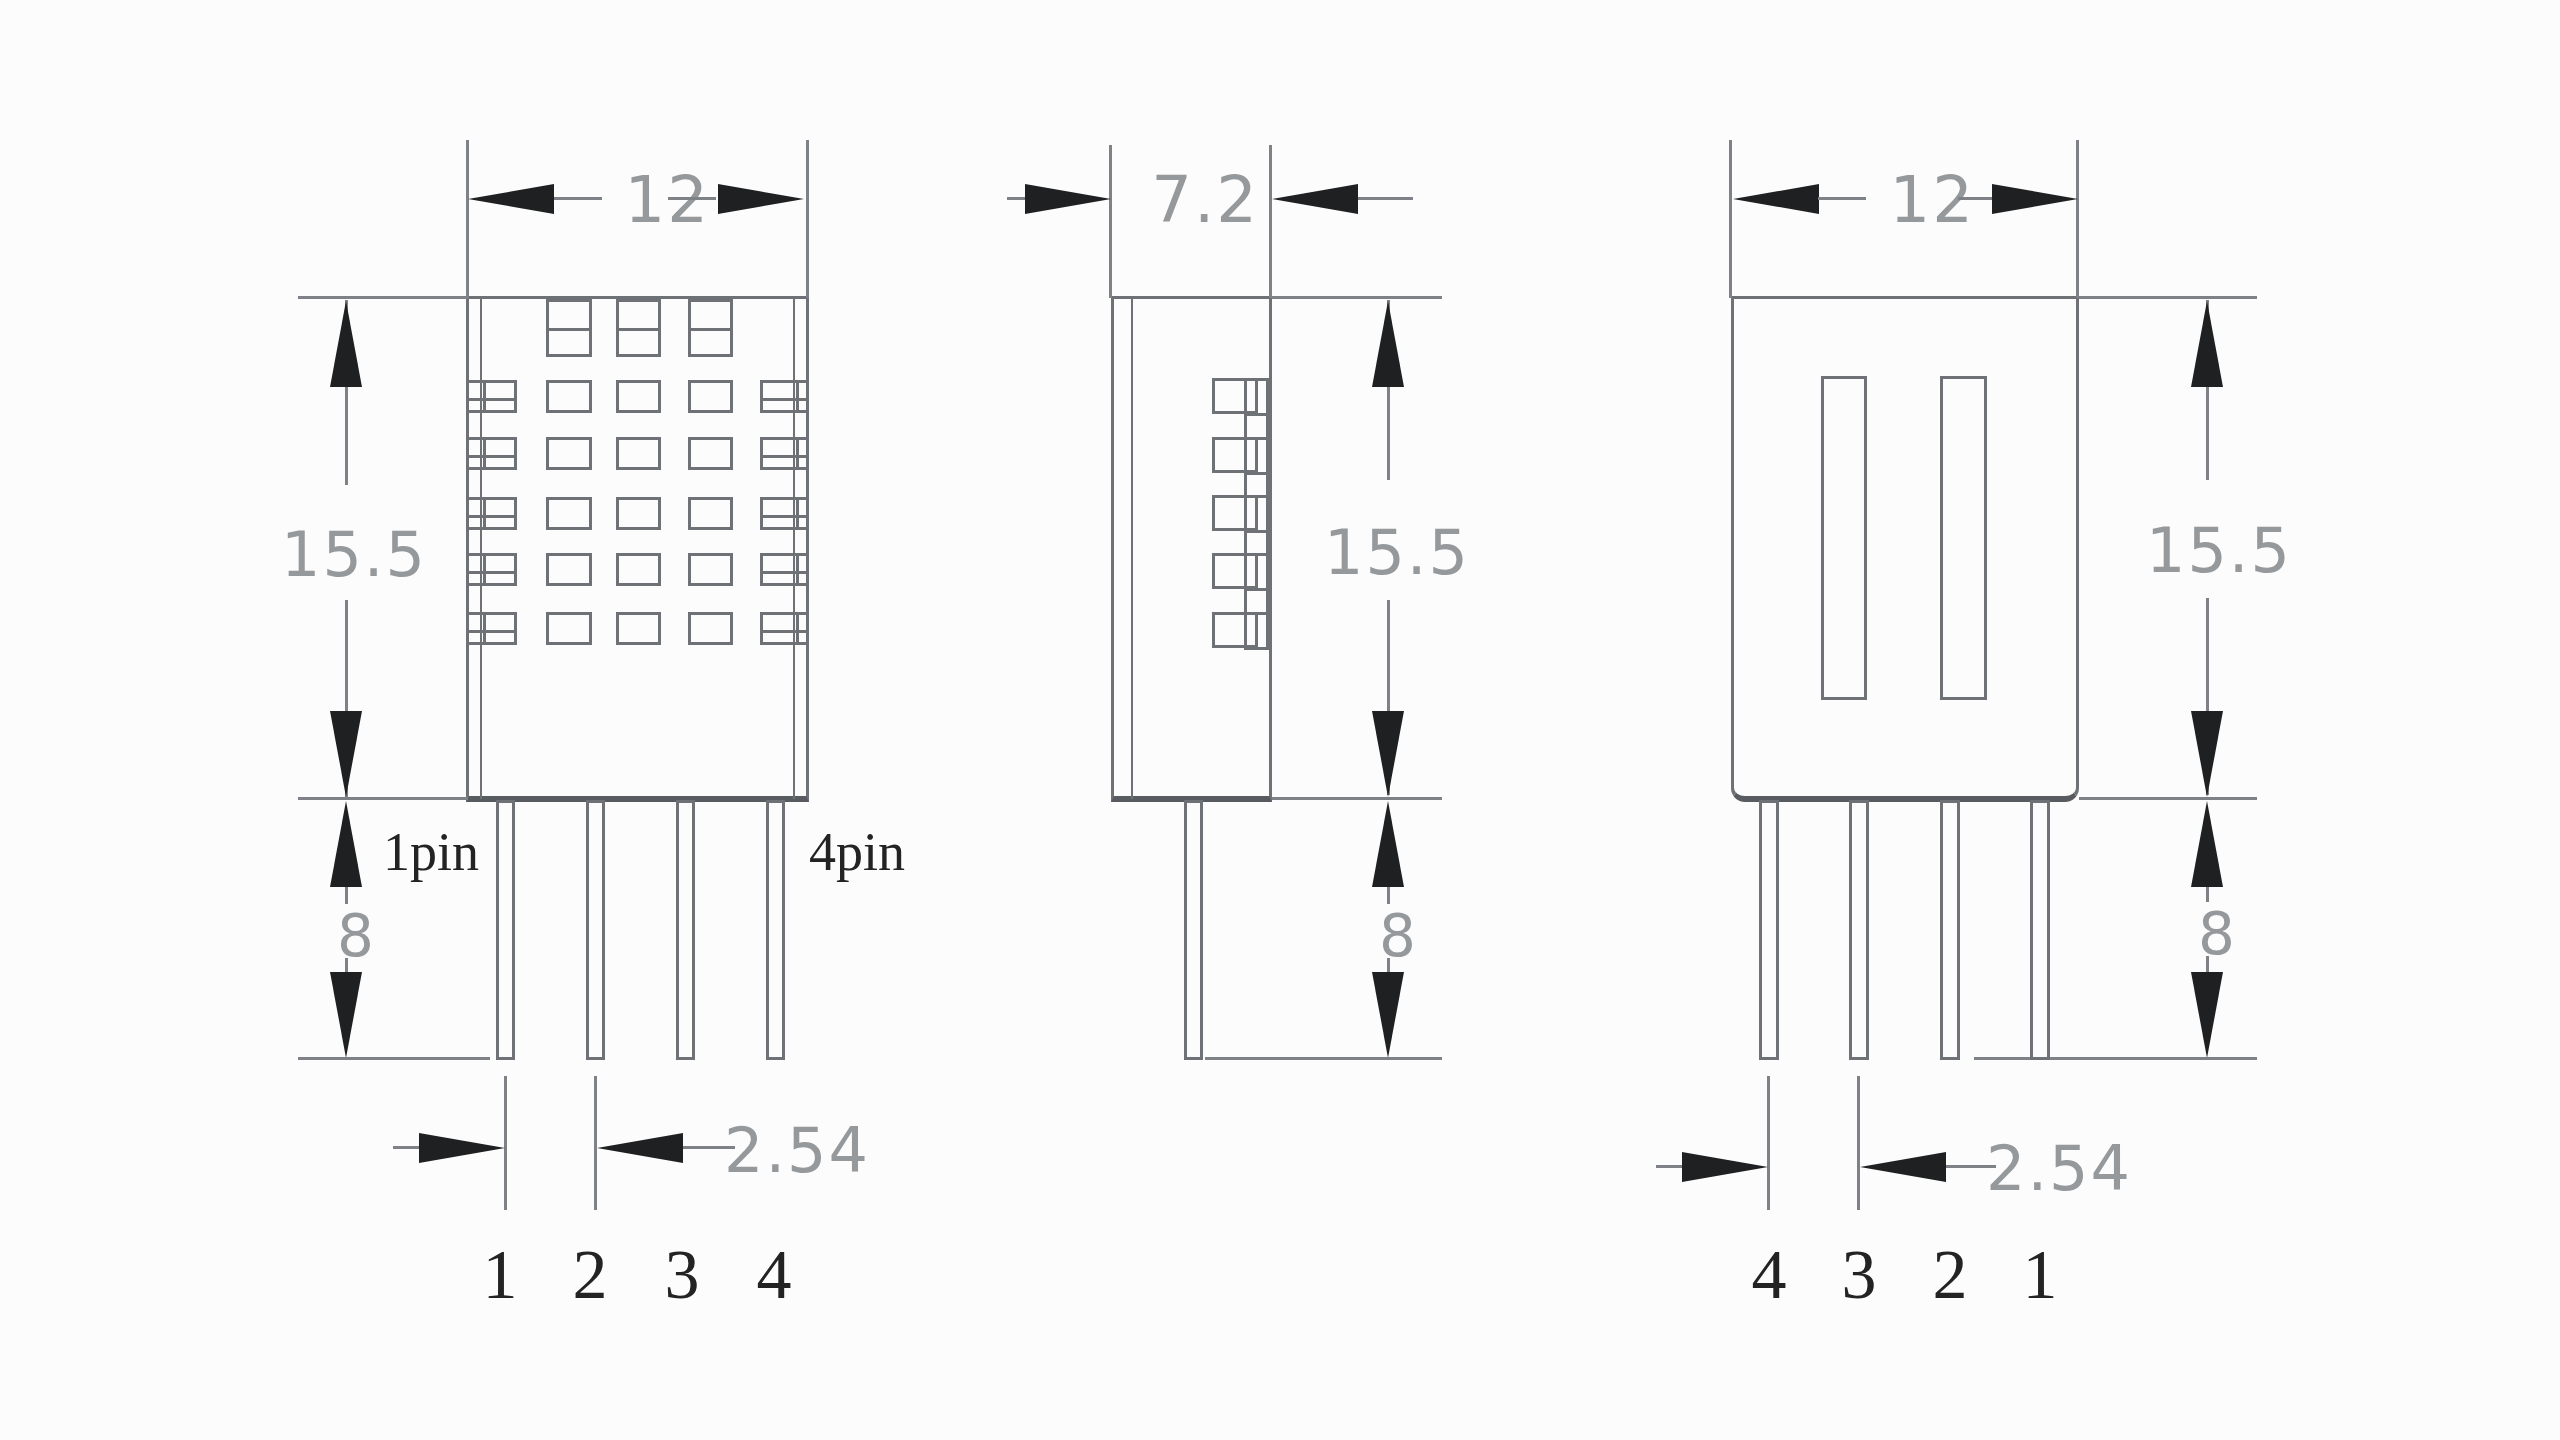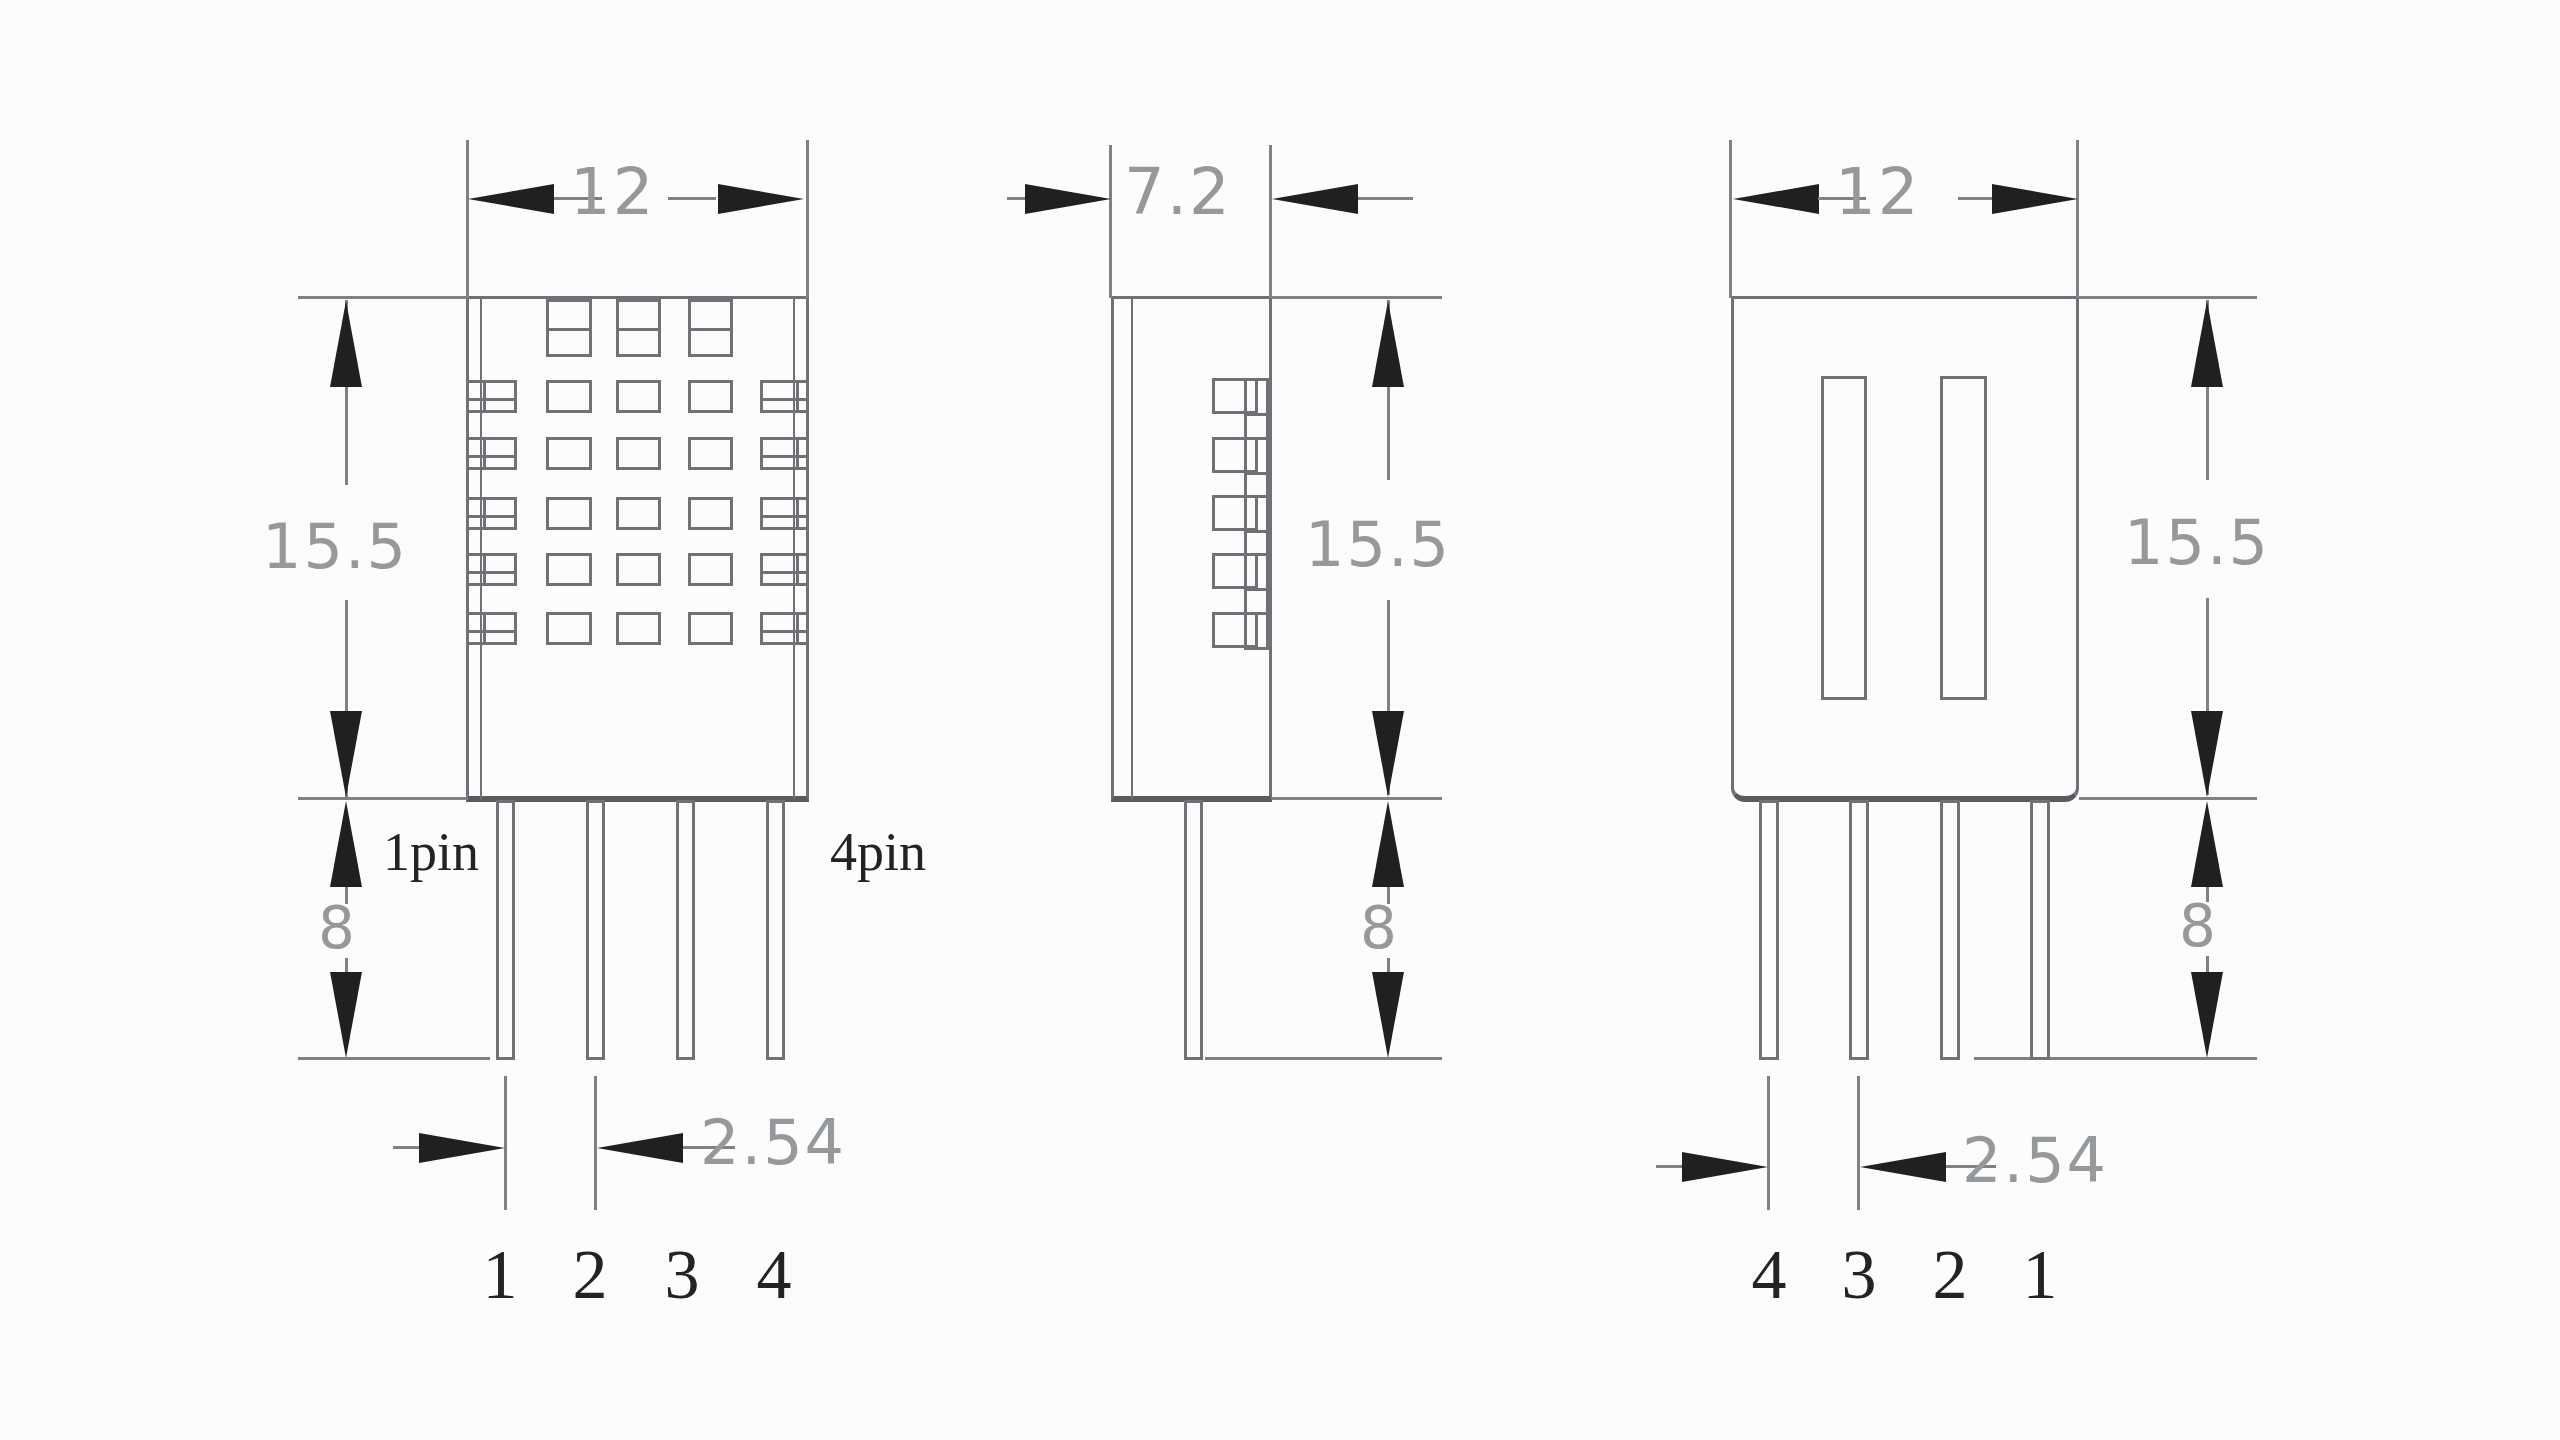--- a/index.html
+++ b/index.html
@@ -19,21 +19,21 @@
   .thin-v{position:absolute;background:var(--line);width:2px;}
   .box{position:absolute;border:3px solid var(--line);box-sizing:border-box;background:transparent;}
   .body-box{position:absolute;border:3px solid var(--line);border-bottom:6px solid var(--line-dark);
             box-sizing:border-box;background:transparent;}
   .pin-box{position:absolute;border:3px solid var(--line);box-sizing:border-box;background:var(--bg);}
   .ah{position:absolute;width:0;height:0;}
   .ah-left{border-top:15px solid transparent;border-bottom:15px solid transparent;border-right:86px solid var(--arrow);}
   .ah-right{border-top:15px solid transparent;border-bottom:15px solid transparent;border-left:86px solid var(--arrow);}
   .ah-up{border-left:16px solid transparent;border-right:16px solid transparent;border-bottom:86px solid var(--arrow);}
   .ah-down{border-left:16px solid transparent;border-right:16px solid transparent;border-top:86px solid var(--arrow);}
-  .dim-text{position:absolute;color:var(--dim-text);text-align:left;letter-spacing:2px;line-height:1;}
+  .dim-text{position:absolute;color:var(--dim-text);text-align:right;letter-spacing:2px;line-height:1;margin-top:8px;}
   .label-dark{position:absolute;color:var(--dark-text);font-family:"Liberation Serif","DejaVu Serif",serif;line-height:1;}
   .divider-h{position:absolute;left:-1px;right:-1px;height:3px;background:var(--line);}
   .divider-v{position:absolute;top:-1px;bottom:-1px;width:3px;background:var(--line);}
 </style>
 </head>
 <body>
 
 <div id="canvas">
 
   <div>
@@ -129,21 +129,21 @@
     <div class="ah ah-down" style="left:330px;top:972px;"></div>
     <div class="dim-text" style="left:318px;top:899px;width:58px;font-size:58px;">8</div>
     <div class="hl" style="left:298px;top:1057px;width:192px;"></div>
 
     <div class="pin-box" style="left:496px;top:800px;width:19px;height:260px;"></div>
     <div class="pin-box" style="left:586px;top:800px;width:19px;height:260px;"></div>
     <div class="pin-box" style="left:676px;top:800px;width:19px;height:260px;"></div>
     <div class="pin-box" style="left:766px;top:800px;width:19px;height:260px;"></div>
 
     <div class="label-dark" style="left:383px;top:825px;width:112px;font-size:54px;">1pin</div>
-    <div class="label-dark" style="left:830px;top:825px;width:118px;font-size:54px;">4pin</div>
+    <div class="label-dark" style="left:809px;top:825px;width:118px;font-size:54px;">4pin</div>
 
     <div class="vl" style="left:504px;top:1076px;height:134px;"></div>
     <div class="vl" style="left:594px;top:1076px;height:134px;"></div>
     <div class="hl" style="left:393px;top:1146px;width:26px;"></div>
     <div class="ah ah-right" style="left:419px;top:1133px;"></div>
     <div class="ah ah-left" style="left:597px;top:1133px;"></div>
     <div class="hl" style="left:683px;top:1146px;width:52px;"></div>
     <div class="dim-text" style="left:700px;top:1112px;width:170px;font-size:62px;">2.54</div>
 
     <div class="label-dark" style="left:470px;top:1240px;width:60px;font-size:70px;text-align:center;">1</div>

